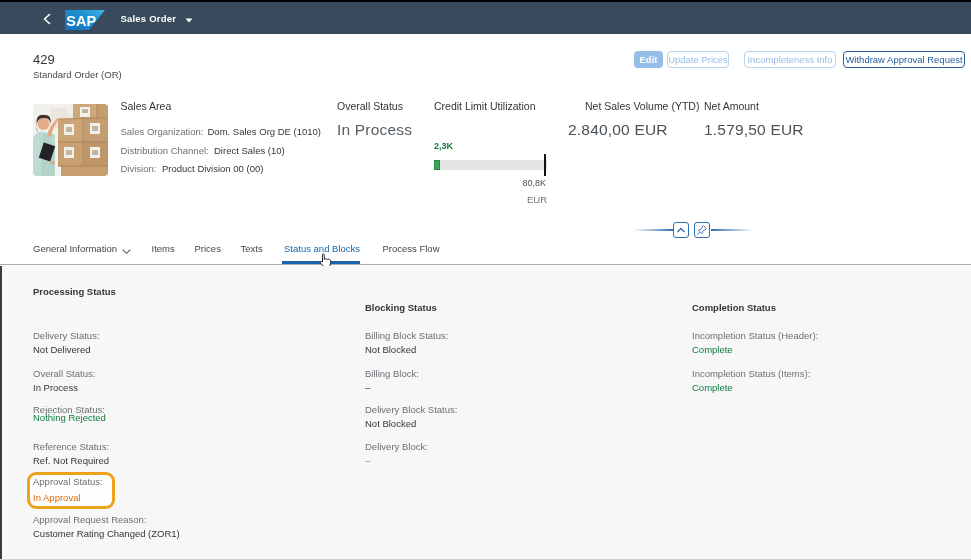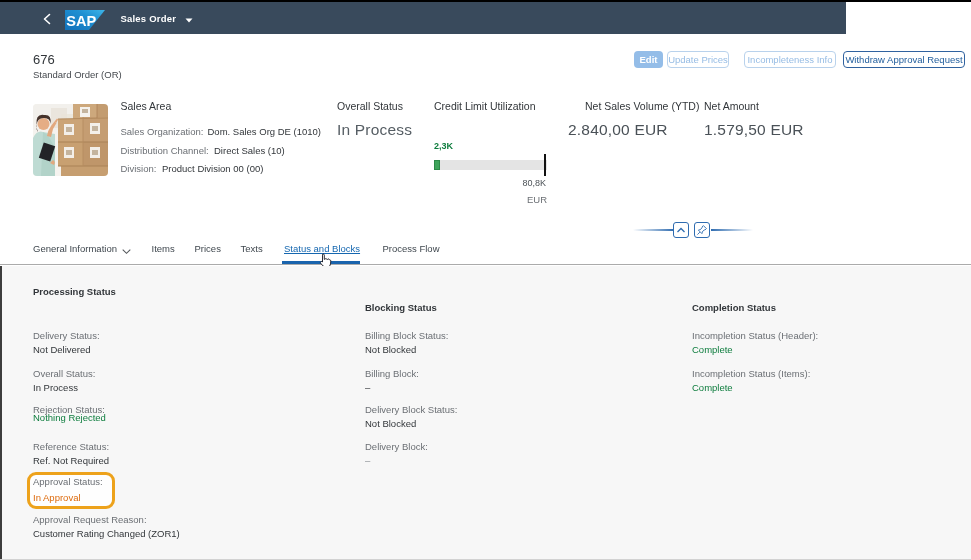--- a/index.html
+++ b/index.html
@@ -17,21 +17,21 @@
   .tab { font-size:9.5px; color:#3f474e; }
   .btn { position:absolute; top:51px; height:17px; border-radius:4px; font-size:9.5px; white-space:nowrap;
          display:flex; align-items:center; justify-content:center; }
 </style>
 </head>
 <body>
 <div id="page">
 
   <div class="abs" style="left:0;top:0;width:971px;height:2px;background:#000;"></div>
 
-  <div class="abs" style="left:0;top:2px;width:846px;height:31.5px;background:#394a5c;">
+  <div class="abs" style="left:0;top:2px;width:971px;height:31.5px;background:#394a5c;">
     <svg class="abs" style="left:42px;top:11px;" width="9" height="12" viewBox="0 0 9 12">
       <path d="M7.5 1.5 L2.5 6 L7.5 10.5" stroke="#fff" stroke-width="1.6" fill="none" stroke-linecap="round" stroke-linejoin="round"></path>
     </svg>
 
     <svg class="abs" style="left:65px;top:8px;" width="40" height="20" viewBox="0 0 40 20">
       <defs>
         <linearGradient id="sapg" x1="0" y1="0.9" x2="1" y2="0">
           <stop offset="0" stop-color="#1273bc"></stop>
           <stop offset="0.6" stop-color="#1e90d2"></stop>
           <stop offset="1" stop-color="#3eb6e9"></stop>
@@ -39,21 +39,21 @@
       </defs>
       <path d="M0 0 H40 L24 20 H0 Z" fill="url(#sapg)"></path>
       <text x="1.2" y="16.3" font-family="Liberation Sans" font-size="14.6" font-weight="bold" fill="#fff" letter-spacing="0">SAP</text>
     </svg>
     <div class="abs" style="left:120.5px;top:11px;font-size:9.5px;font-weight:bold;color:#fff;letter-spacing:0.2px;">Sales Order</div>
     <svg class="abs" style="left:184.5px;top:15.5px;" width="8" height="5" viewBox="0 0 8 5">
       <path d="M0.5 0.5 L4 4.5 L7.5 0.5 Z" fill="#fff"></path>
     </svg>
   </div>
 
-  <div class="abs" style="left:33px;top:51.5px;font-size:13px;color:#32363a;">676</div>
+  <div class="abs" style="left:33px;top:51.5px;font-size:13px;color:#32363a;">429</div>
   <div class="abs" style="left:33px;top:68.5px;font-size:9.5px;color:#45494e;">Standard Order (OR)</div>
 
   <div class="btn" style="left:634px;width:29px;background:#94bde8;color:#fff;font-weight:bold;">Edit</div>
   <div class="btn" style="left:667px;width:62px;background:#fff;border:1px solid #b9d2ec;color:#96bce4;">Update Prices</div>
   <div class="btn" style="left:744px;width:92px;background:#fff;border:1px solid #b9d2ec;color:#96bce4;">Incompleteness Info</div>
   <div class="btn" style="left:843px;width:122px;background:#fff;border:1.3px solid #30629f;color:#1f5c9c;">Withdraw Approval Request</div>
 
   <div class="abs" style="left:33px;top:104px;width:75px;height:72px;border-radius:4px;overflow:hidden;">
     <svg width="75" height="72" viewBox="0 0 75 72">
       <rect width="75" height="72" fill="#f5f3ef"></rect>
@@ -142,21 +142,21 @@
     </svg>
   </div>
 
   <div class="abs tab" style="left:33px;top:243px;">General Information</div>
   <svg class="abs" style="left:121.5px;top:249px;" width="9" height="6" viewBox="0 0 9 6">
     <path d="M0.7 0.7 L4.5 4.3 L8.3 0.7" stroke="#54585c" stroke-width="1.1" fill="none"></path>
   </svg>
   <div class="abs tab" style="left:151.5px;top:243px;">Items</div>
   <div class="abs tab" style="left:194.5px;top:243px;">Prices</div>
   <div class="abs tab" style="left:240.5px;top:243px;">Texts</div>
-  <div class="abs" style="left:284px;top:243px;font-size:9.5px;color:#1567b0;text-decoration:underline;">Status and Blocks</div>
+  <div class="abs" style="left:284px;top:243px;font-size:9.5px;color:#1567b0;">Status and Blocks</div>
   <div class="abs tab" style="left:382.5px;top:243px;">Process Flow</div>
   <div class="abs" style="left:282px;top:260.5px;width:78px;height:3px;background:#1a64ad;"></div>
   <div class="abs" style="left:0;top:264px;width:971px;height:1.3px;background:#ababab;"></div>
 
   <svg class="abs" style="left:318.5px;top:252.5px;" width="13" height="15" viewBox="0 0 13 15">
     <path d="M4.1 0.9 C4.8 0.9 5.3 1.4 5.3 2.1 L5.3 6.3 L5.9 6.35 C6.0 5.9 6.4 5.6 6.9 5.6 C7.4 5.6 7.8 5.9 7.9 6.4 L8.4 6.5 C8.6 6.1 8.9 5.9 9.3 5.9 C9.85 5.9 10.3 6.25 10.4 6.75 L10.7 6.8 C11.35 6.8 11.85 7.3 11.85 7.95 L11.5 10.9 C11.3 12.7 9.9 14.1 8.1 14.1 L6.5 14.1 C5.6 14.1 4.75 13.7 4.15 13.0 L1.7 10.3 C1.3 9.8 1.3 9.1 1.8 8.7 C2.3 8.3 3.0 8.4 3.4 8.9 L3.5 9.0 L3.5 2.1 C3.5 1.4 3.5 0.9 4.1 0.9 Z" fill="#fff" stroke="#16161f" stroke-width="0.9" stroke-linejoin="round"></path>
   </svg>
 
   <div class="abs" style="left:0;top:265.5px;width:971px;height:294.5px;background:#f7f7f7;border-left:2px solid #3d3d3d;"></div>
   <div class="abs" style="left:0;top:558.5px;width:971px;height:1.2px;background:#d2d2d2;"></div>

